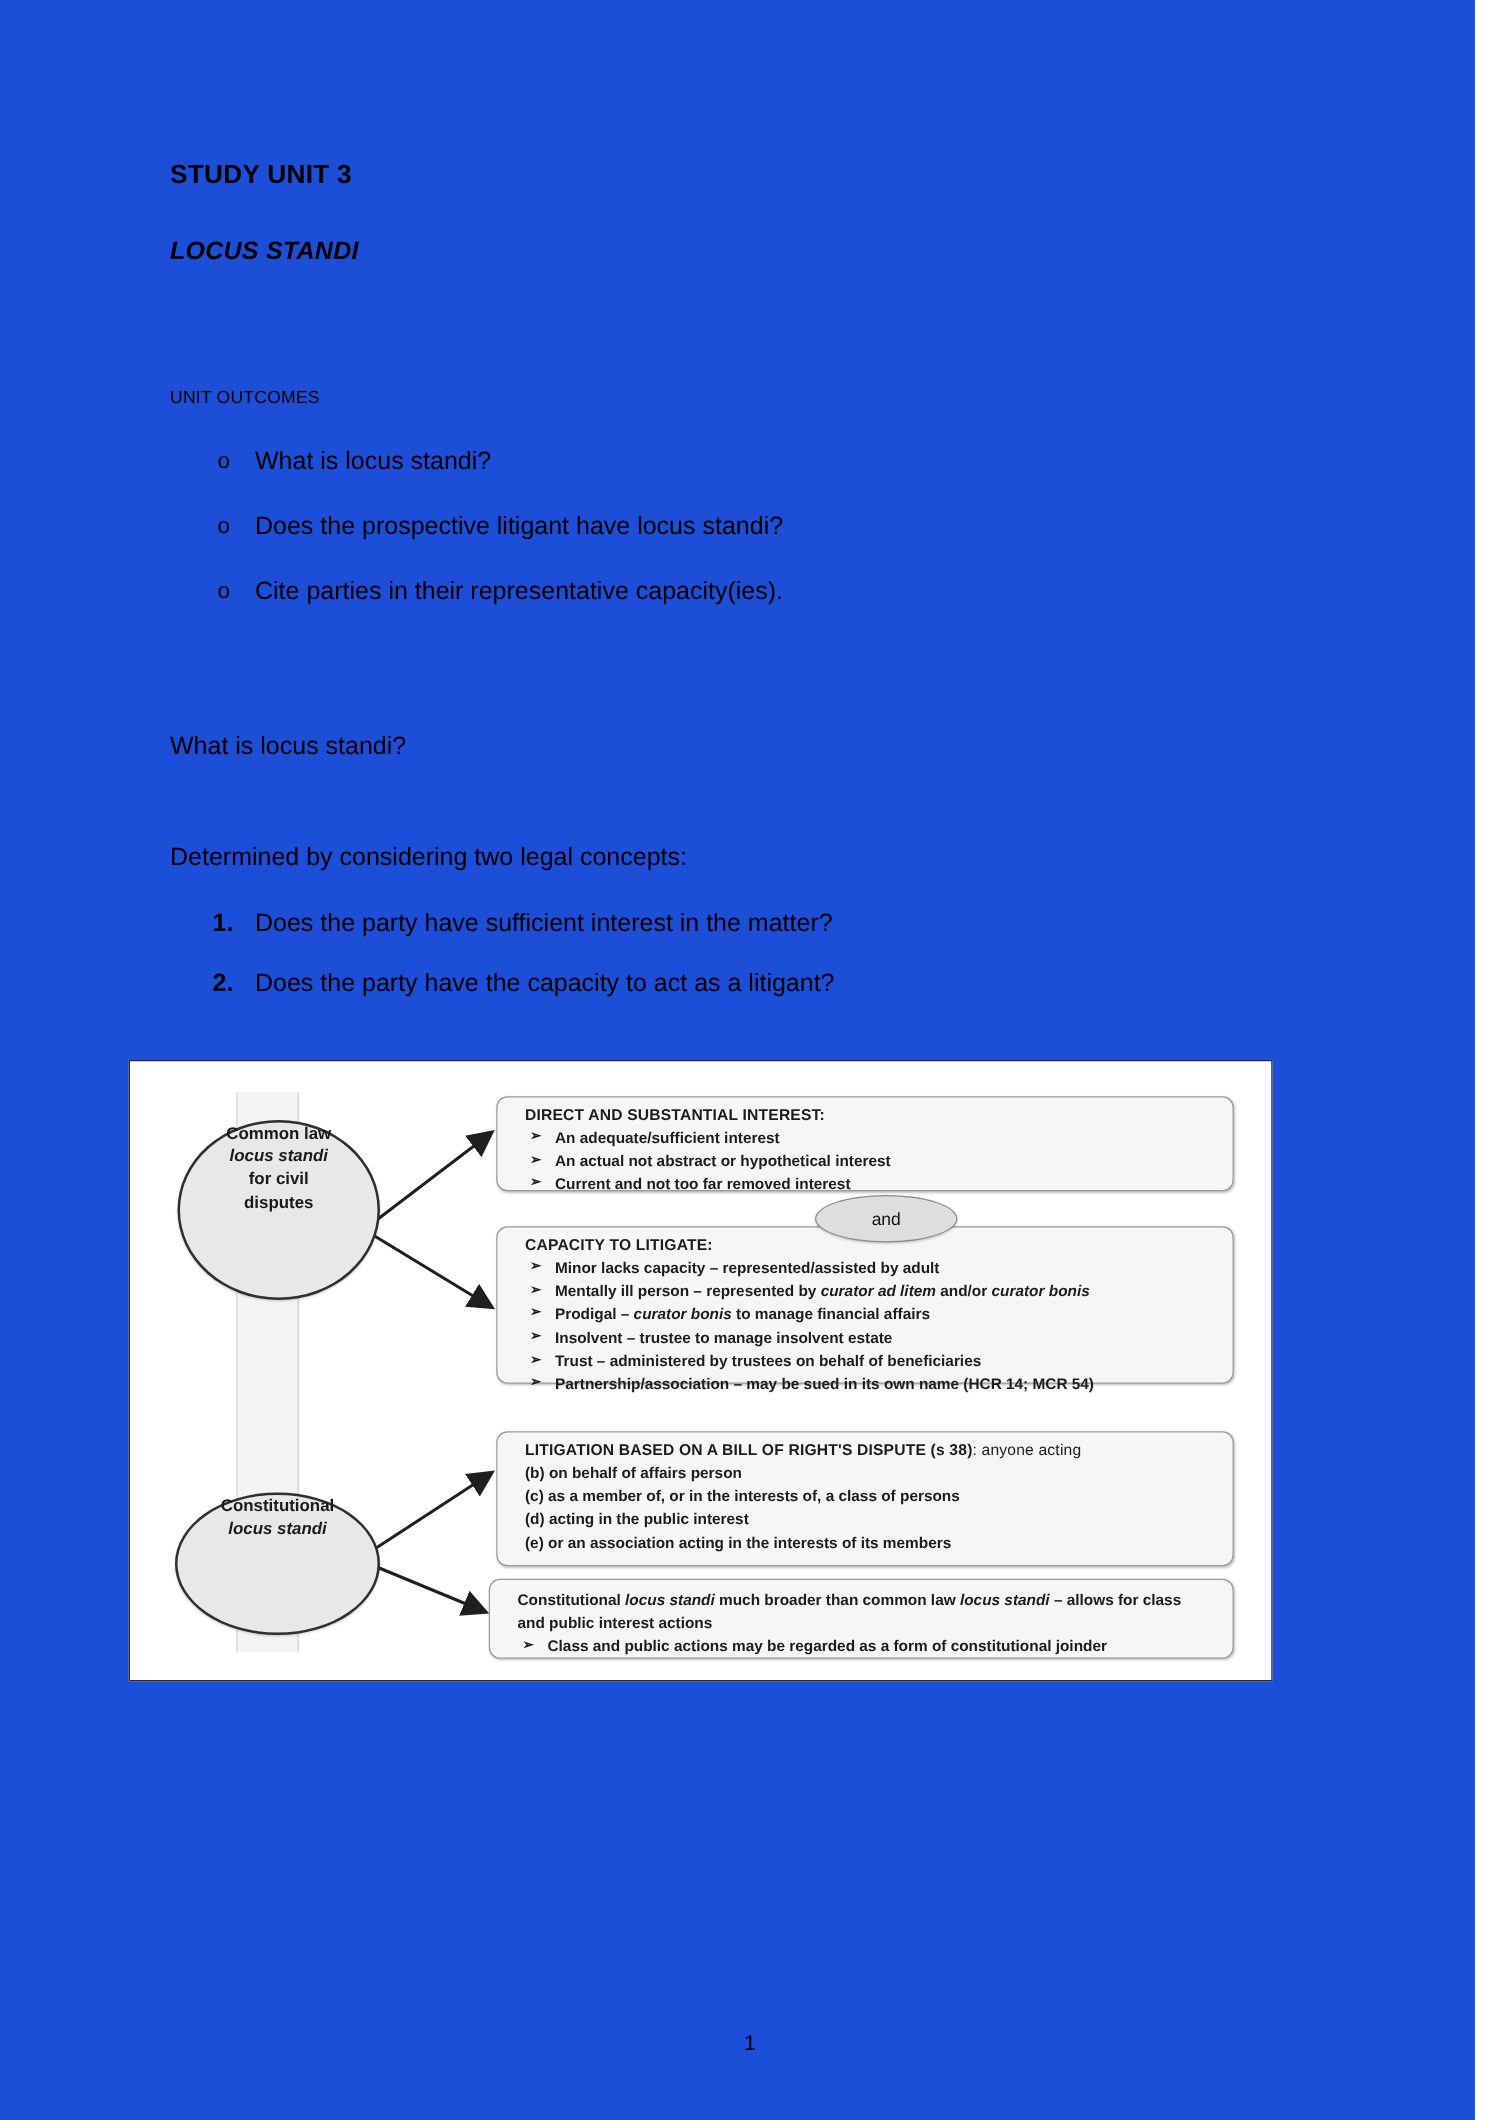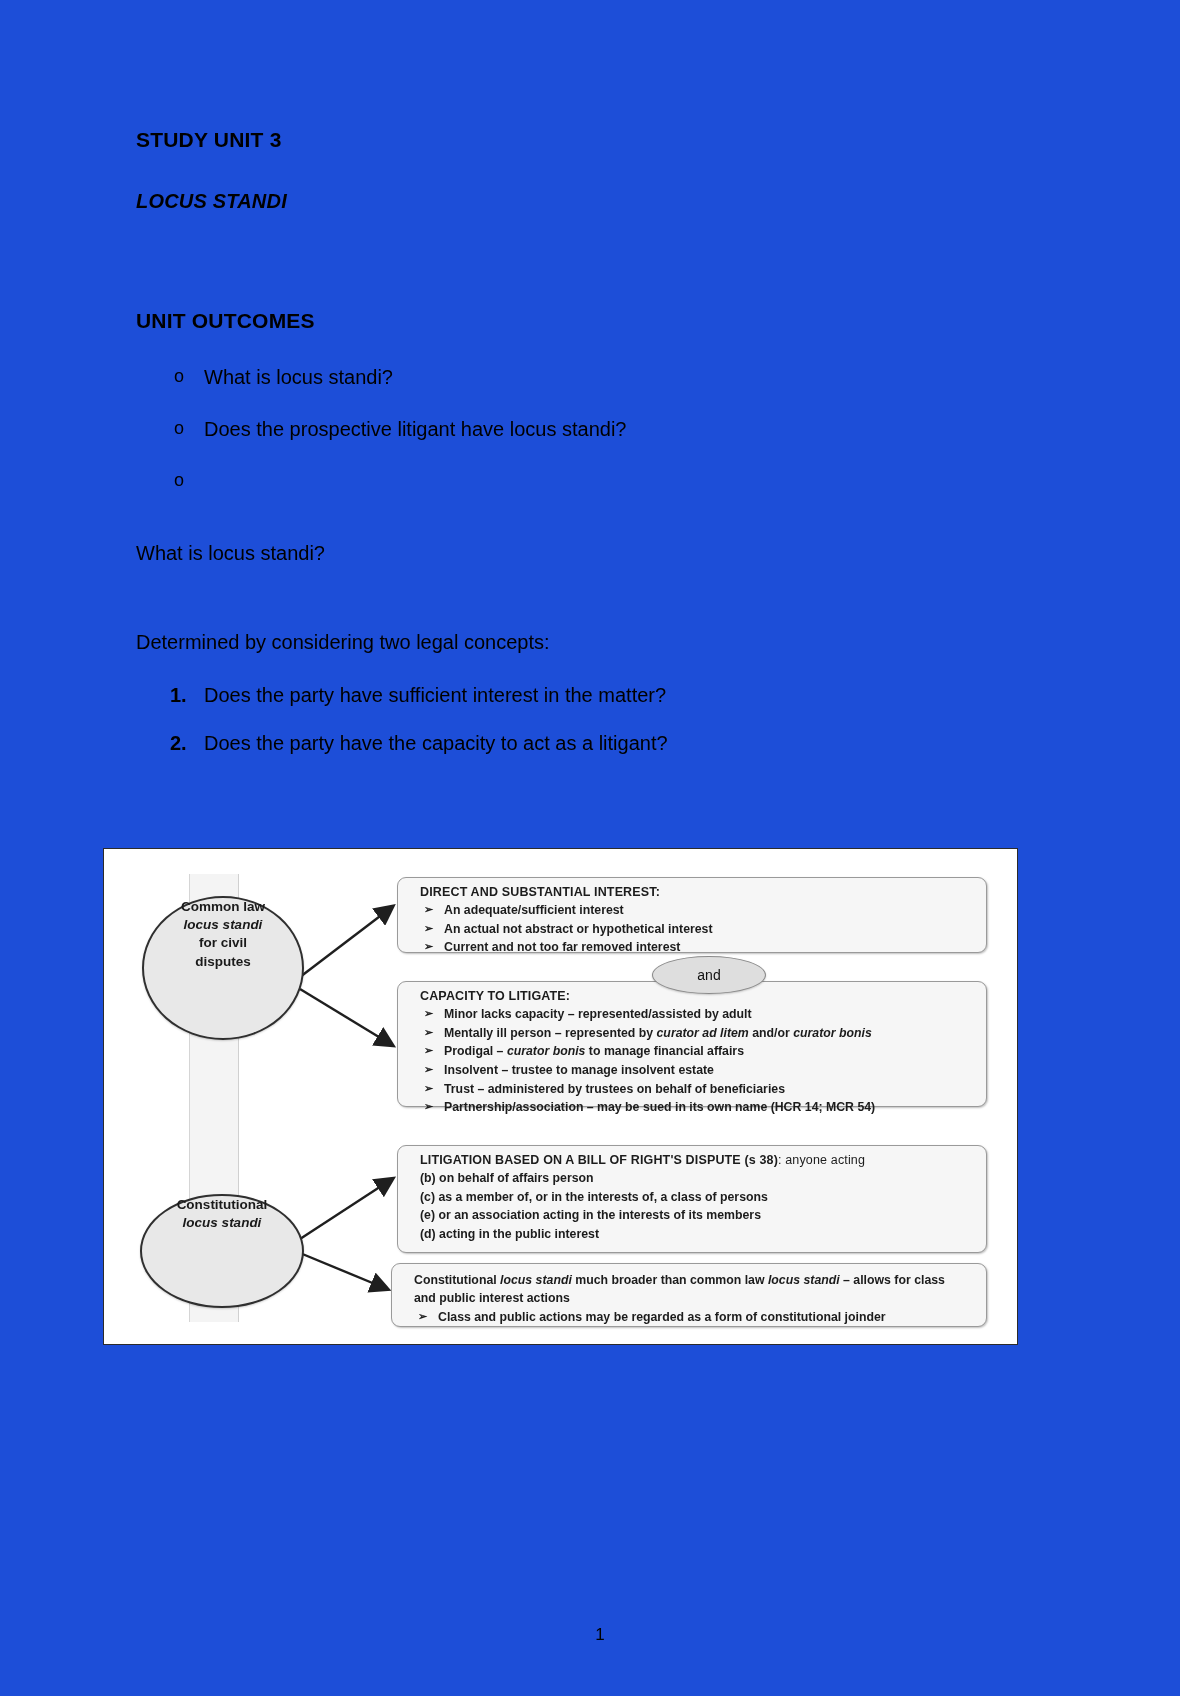--- a/index.html
+++ b/index.html
@@ -34,22 +34,22 @@
     margin: 0 0 38px 0;
   }
   .h-sub {
     font-size: 20px;
     font-weight: 700;
     font-style: italic;
     letter-spacing: 0.2px;
     margin: 0 0 96px 0;
   }
   .h-outcomes {
-    font-size: 21px;
-    font-weight: 700;
+    font-size: 14px;
+    font-weight: 400;
     letter-spacing: 0.2px;
     margin: 0 0 32px 0;
   }
 
   ul.circle-list {
     list-style: none;
     margin: 0 0 0 0;
     padding: 0;
   }
   ul.circle-list li {
@@ -273,20 +273,21 @@
       <li>
         <span class="marker">o</span>
         <span>What is locus standi?</span>
       </li>
       <li>
         <span class="marker">o</span>
         <span>Does the prospective litigant have locus standi?</span>
       </li>
       <li>
         <span class="marker">o</span>
+        <span>Cite parties in their representative capacity(ies).</span>
       </li>
     </ul>
 
     <div class="sp-1"></div>
 
     <p class="para">What is locus standi?</p>
 
     <div class="sp-2"></div>
 
 
@@ -383,22 +384,22 @@
             <span>Partnership/association – may be sued in its own name (HCR 14; MCR 54)</span>
           </li>
         </ul>
       </div>
 
       <div class="box" id="box-bill">
         <div class="box-head"><span>LITIGATION BASED ON A BILL OF RIGHT'S DISPUTE (s 38)</span><span class="light">: anyone acting</span></div>
         <ul class="letter-list">
           <li>(b) on behalf of affairs person</li>
           <li>(c) as a member of, or in the interests of, a class of persons</li>
+          <li>(d) acting in the public interest</li>
           <li>(e) or an association acting in the interests of its members</li>
-          <li>(d) acting in the public interest</li>
         </ul>
       </div>
 
       <div class="box" id="box-const">
         <div class="const-line"><span>Constitutional </span><span class="it">locus standi</span><span> much broader than common law </span><span class="it">locus standi</span><span> – allows for class</span></div>
         <div class="const-line">and public interest actions</div>
         <ul class="arrow-list">
           <li>
             <span class="abul">➢</span>
             <span>Class and public actions may be regarded as a form of constitutional joinder</span>

